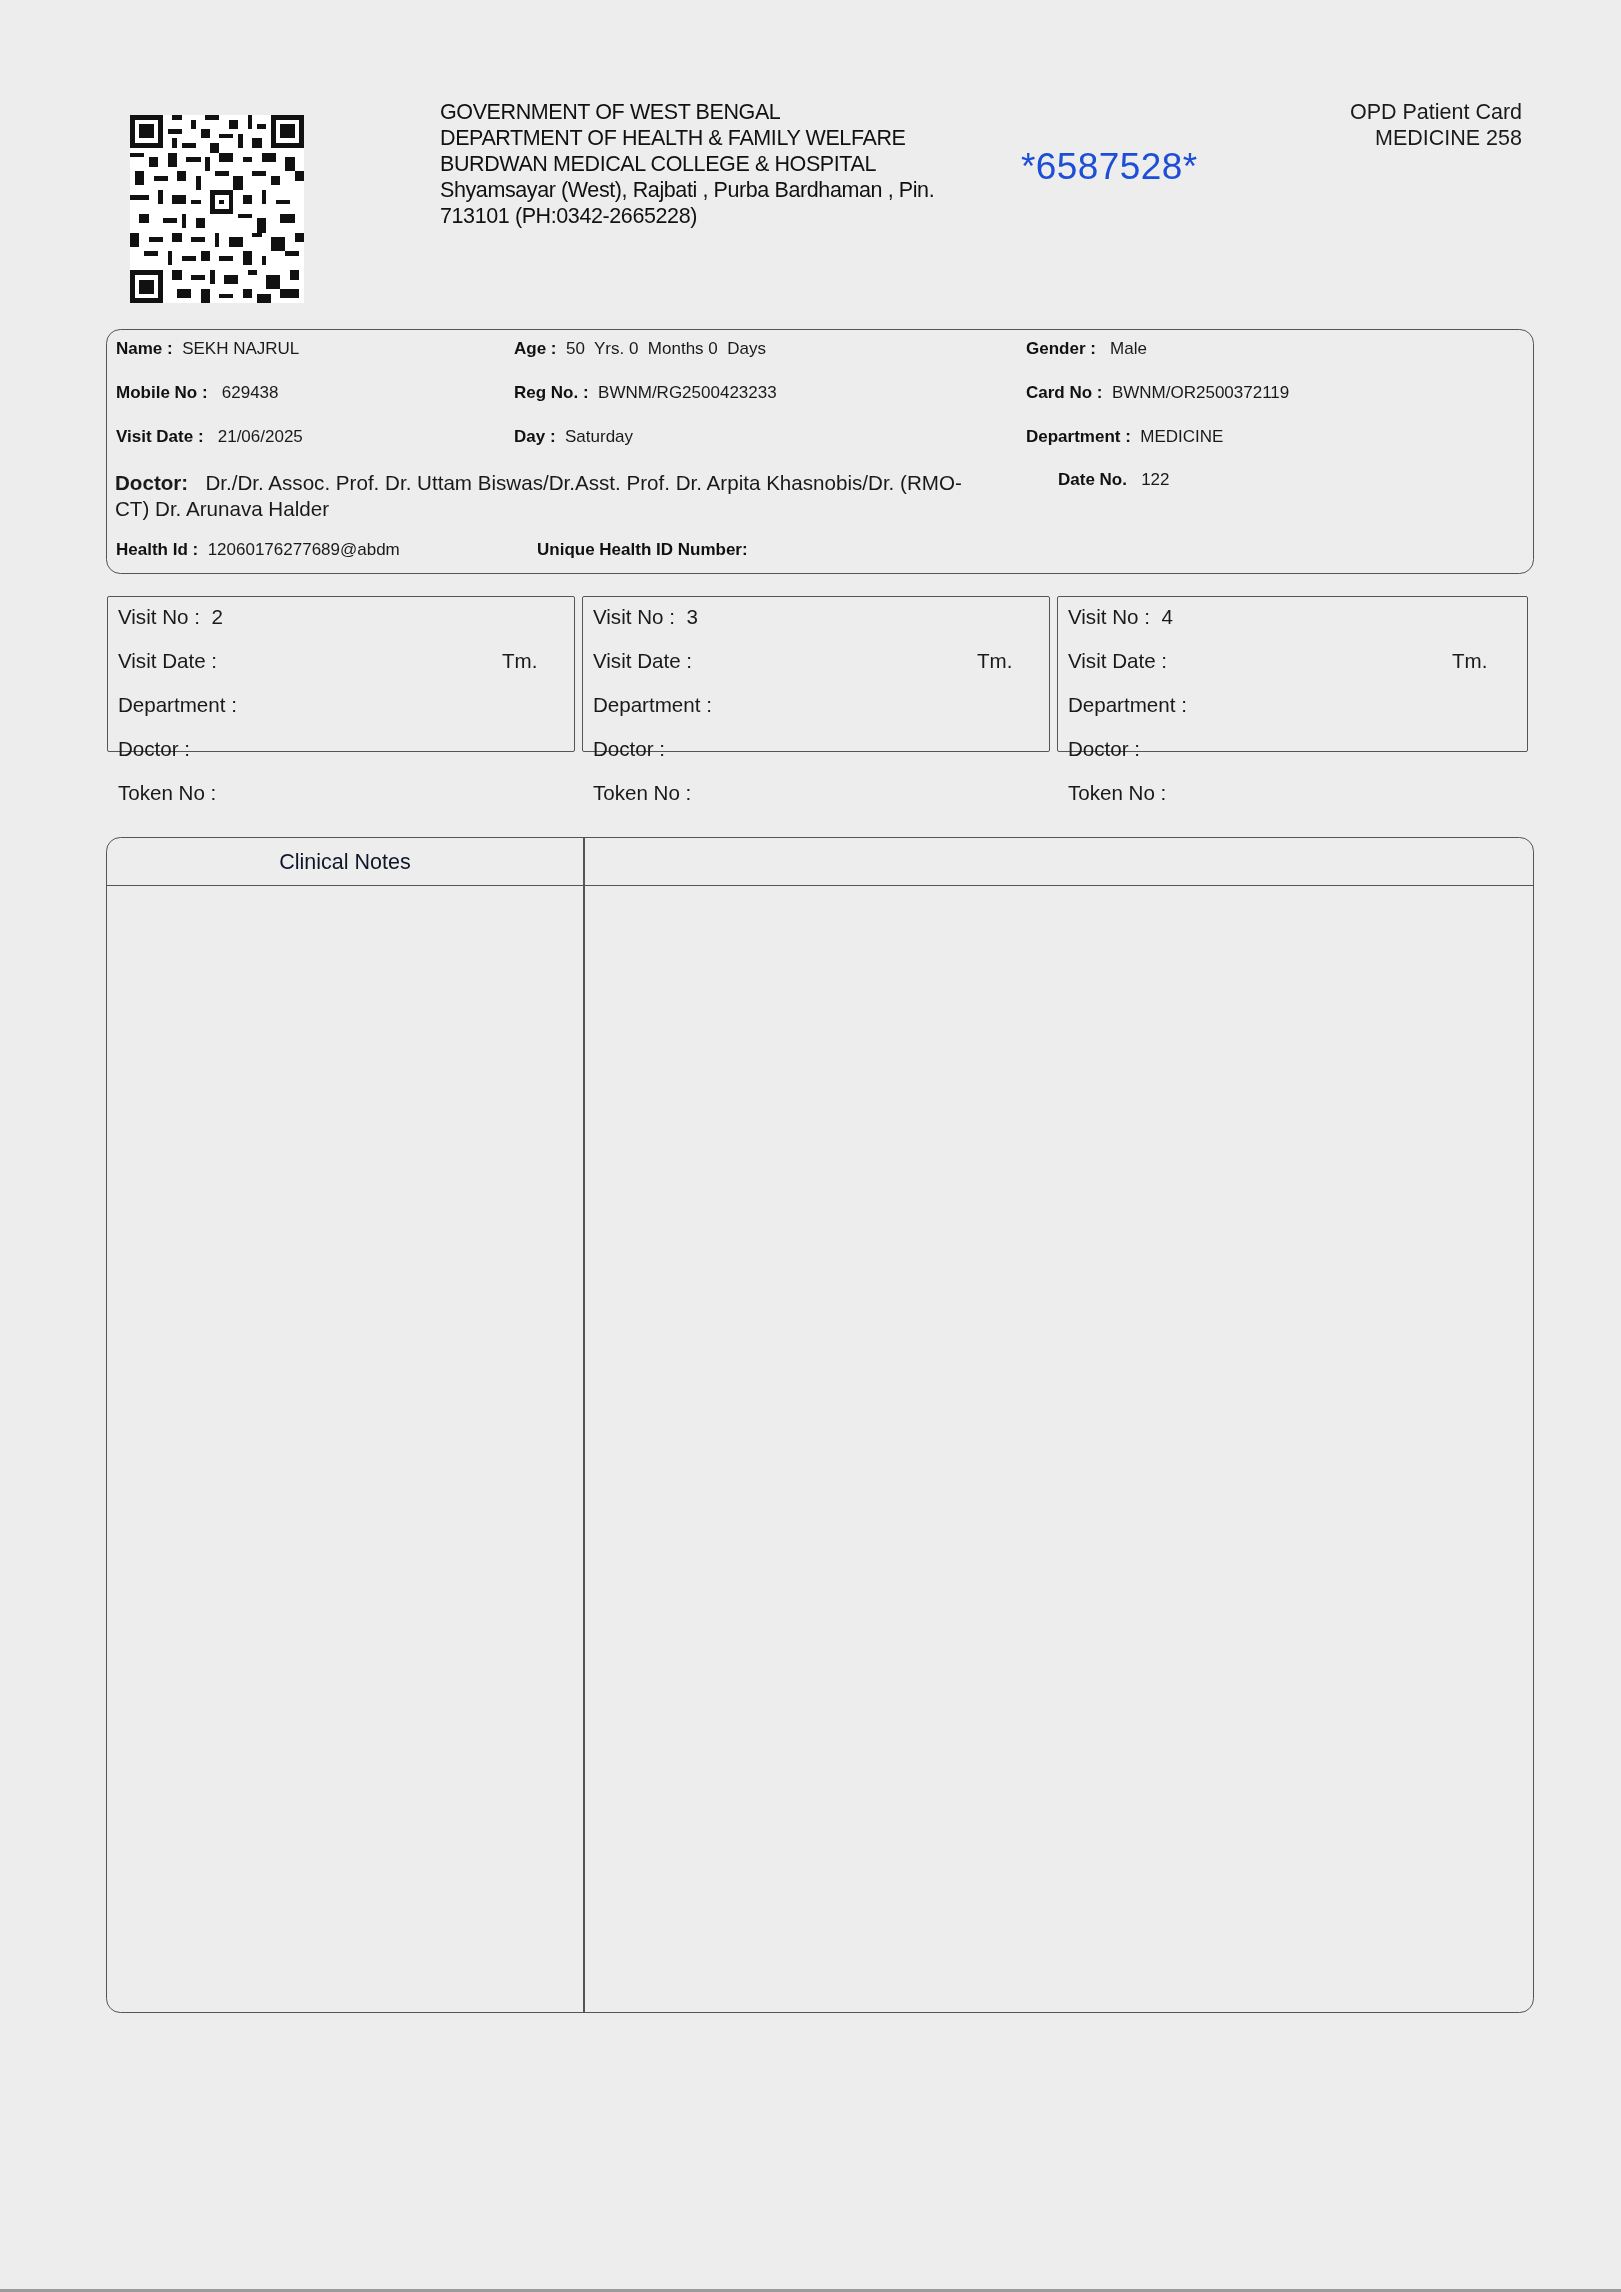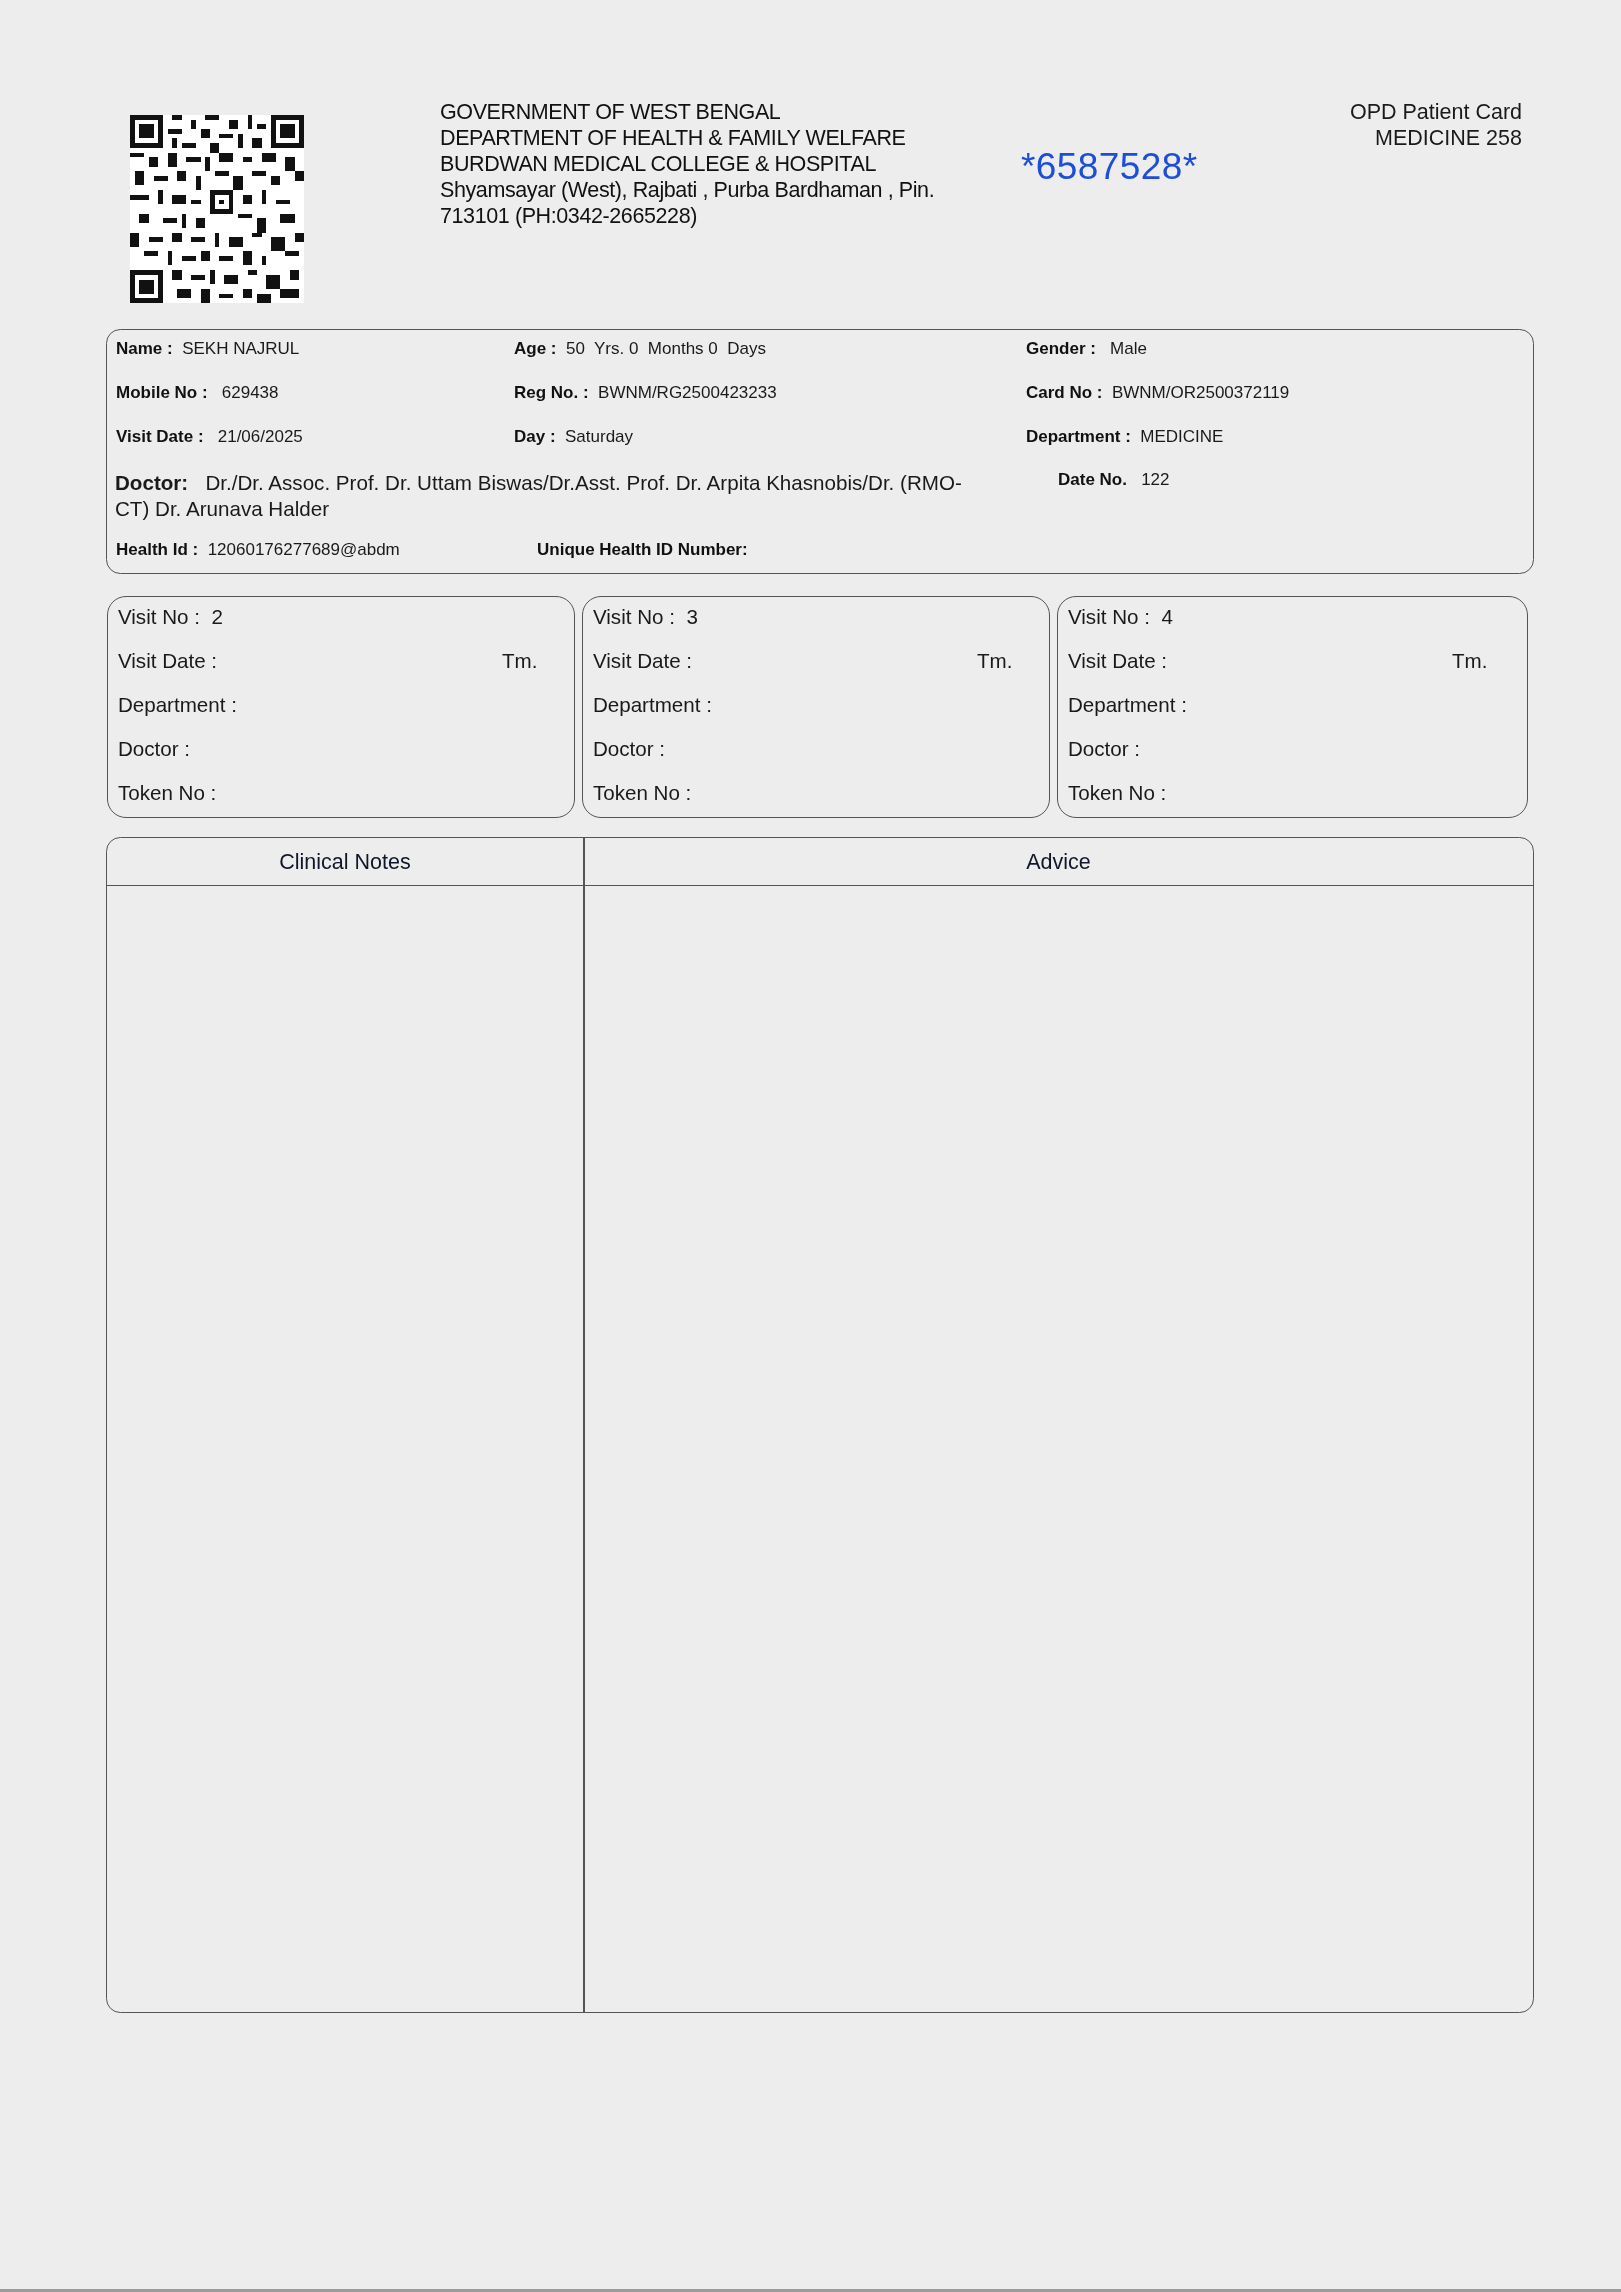--- a/index.html
+++ b/index.html
@@ -38,22 +38,22 @@
   .patient-box {
     left: 106px; top: 329px; width: 1428px; height: 245px;
     border: 1.8px solid #555; border-radius: 14.3px; box-sizing: border-box;
   }
   .field { position: absolute; font-size: 17px; white-space: nowrap; color: #1a1a1a; text-align: right; }
   .field b { font-weight: bold; color: #111; }
   .doctor-line { position: absolute; font-size: 20.6px; line-height: 26px; color: #1a1a1a; }
 
   
   .visit-box {
-    top: 596px; height: 222px; box-sizing: border-box;
-    border: 1.8px solid #555; border-radius: 19px;
+    top: 596px; height: 156px; box-sizing: border-box;
+    border: 1.8px solid #555; border-radius: 2px;
   }
   .visit-row { position: absolute; left: 9.9px; font-size: 20.6px; color: #1a1a1a; white-space: nowrap; }
   .tm { position: absolute; font-size: 20.6px; color: #1a1a1a; }
 
   
   .notes {
     left: 106px; top: 837px; width: 1428px; height: 1176px;
     border: 1.8px solid #555; border-radius: 14.3px; box-sizing: border-box;
   }
   .notes .hdr {
@@ -287,19 +287,18 @@
   <div class="tm" style="left:394px; top:52px;">Tm.</div>
   <div class="visit-row" style="top:96px;">Department :</div>
   <div class="visit-row" style="top:140px;">Doctor :</div>
   <div class="visit-row" style="top:184px;">Token No :</div>
 </div>
 
 <div class="abs notes">
   <div class="hdr"></div>
   <div class="divider"></div>
   <div class="col-title" style="left:0; width:476px;">Clinical Notes</div>
-  <div class="col-title" style="left:477px; right:0;">Advice</div>
   <div class="abs" style="left:0; top:48px; width:476px; bottom:0;"></div>
   <div class="abs" style="left:477px; top:48px; right:0; bottom:0;"></div>
 </div>
 
 <div class="abs bottom-line"></div>
 
 
 </body></html>

